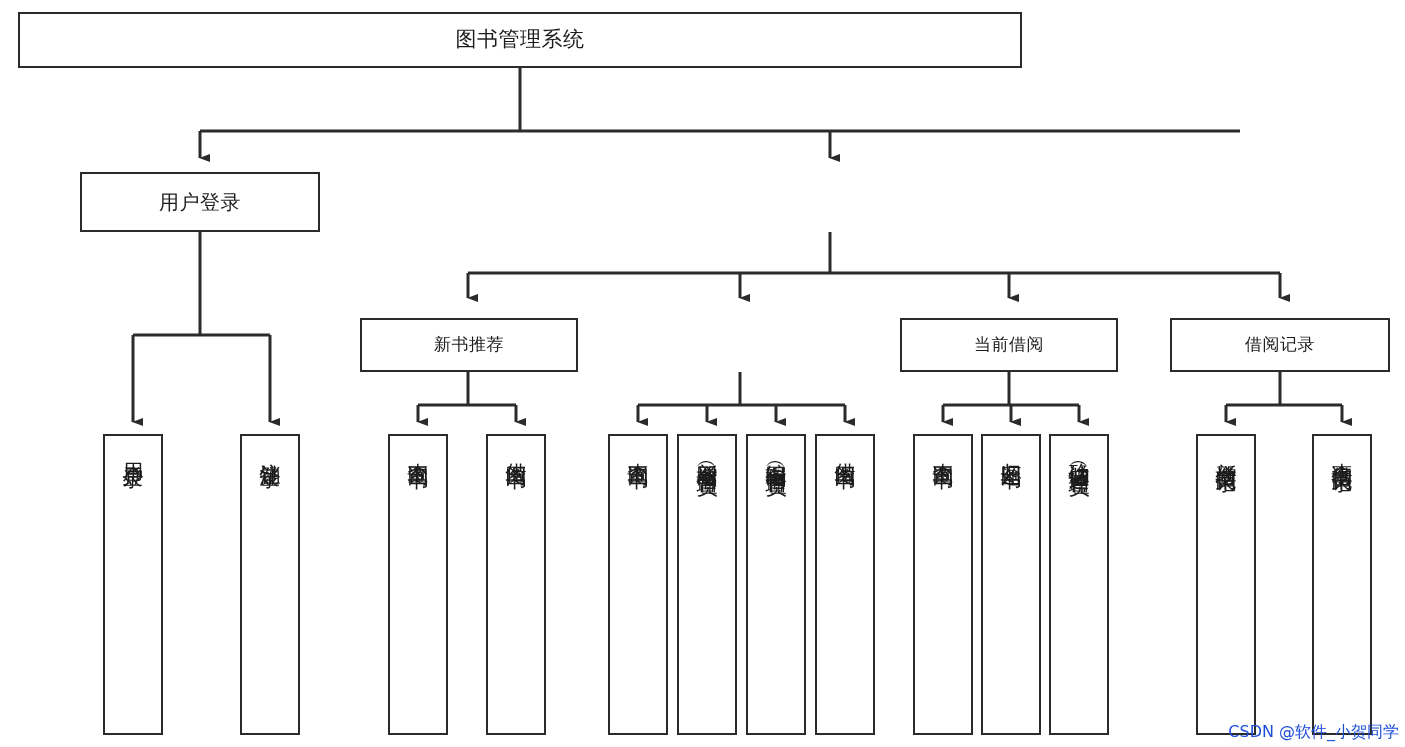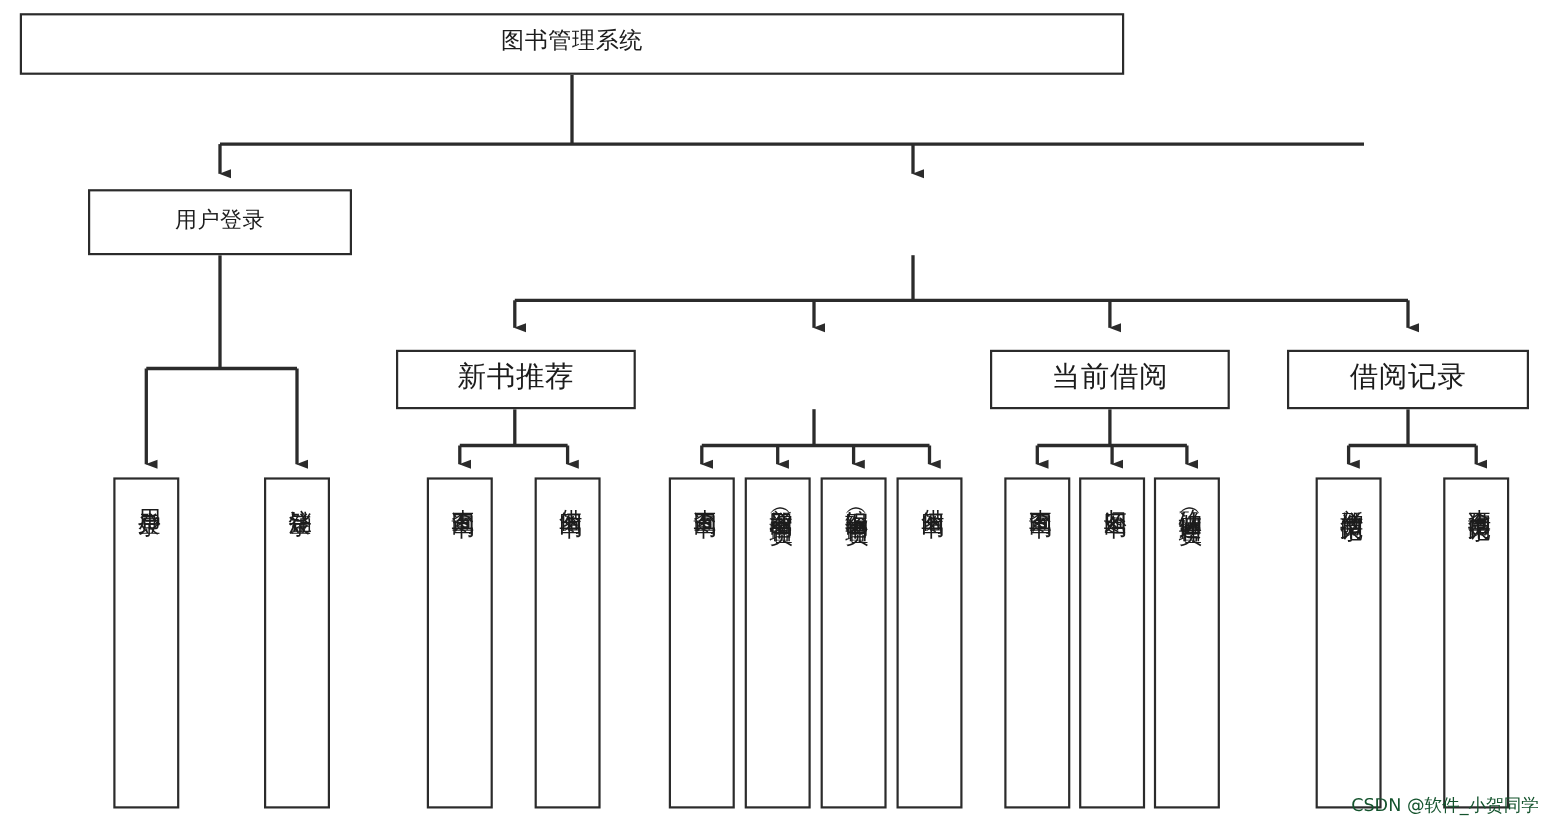--- a/index.html
+++ b/index.html
@@ -35,44 +35,43 @@
     justify-content: center;
     color: #1c1c1c;
     z-index: 3;
   }
   .node-label {
     display: block;
     text-align: left;
     line-height: 1.12;
     letter-spacing: 0.5px;
     white-space: nowrap;
-    font-family: Liberation Mono, monospace;
   }
   .node.root .node-label { font-size: 21px; }
   .node.lvl2 .node-label { font-size: 20px; }
-  .node.lvl3 .node-label { font-size: 26px; }
+  .node.lvl3 .node-label { font-size: 17px; }
   .node.leaf {
     padding: 10px 0 6px 0;
     align-items: flex-start;
     justify-content: center;
   }
   .node.leaf .node-label {
     writing-mode: vertical-rl;
     text-orientation: upright;
     font-size: 21px;
     line-height: 1.05;
     letter-spacing: 2px;
     white-space: nowrap;
   }
   .watermark {
     position: absolute;
     right: 6px;
     bottom: 4px;
     font-size: 16px;
-    color: #14532d;
+    color: #1d4ed8;
     z-index: 6;
     user-select: none;
     white-space: nowrap;
   }
 </style>
 </head>
 <body>
 
 <div id="diagram-root">
 

